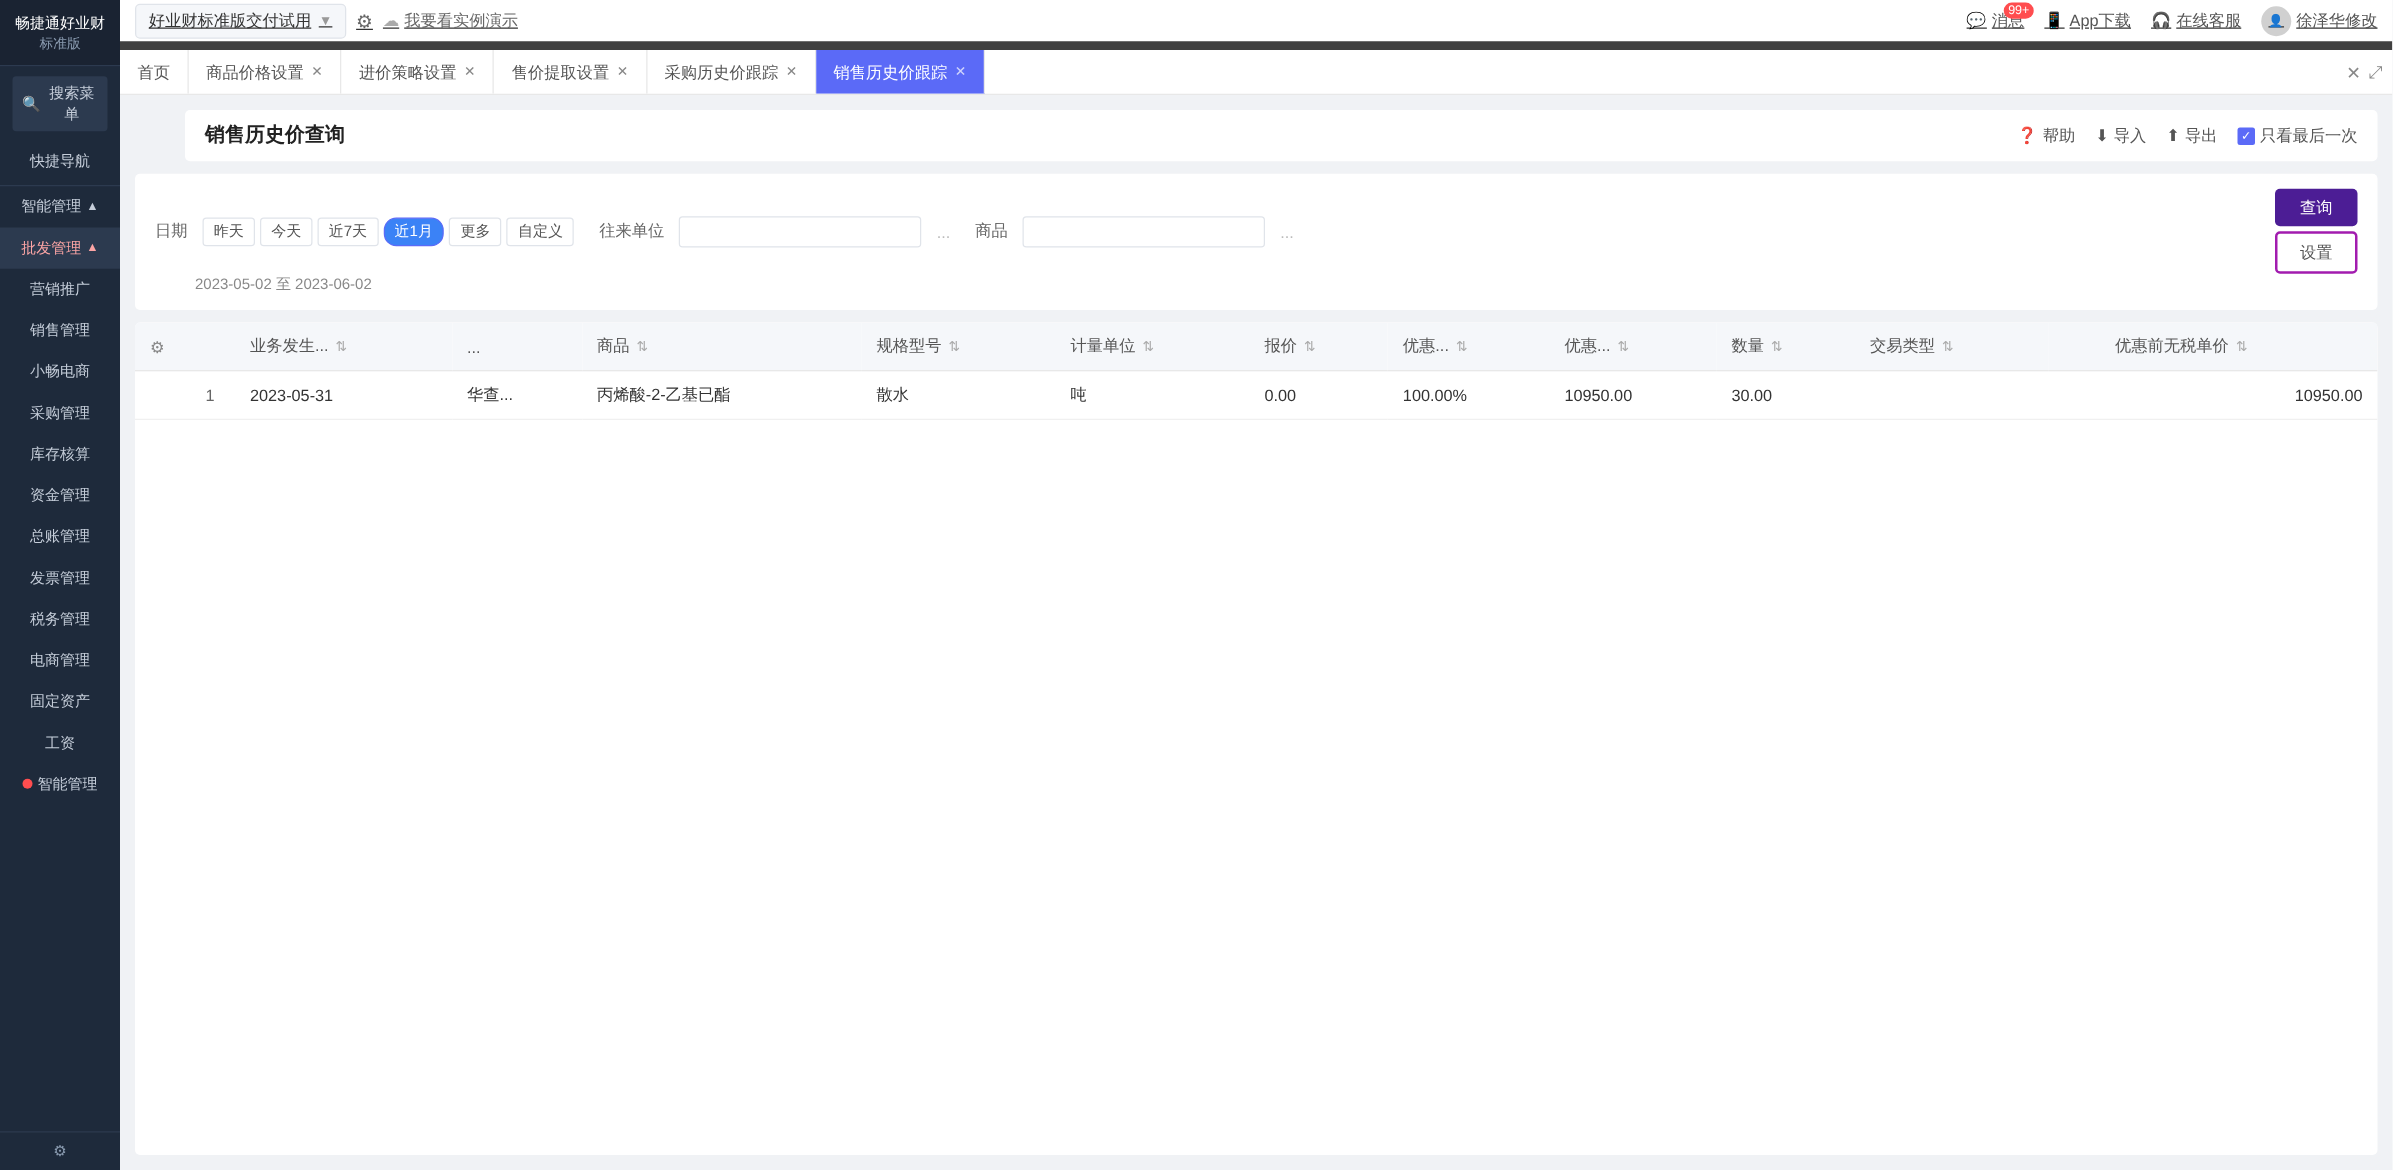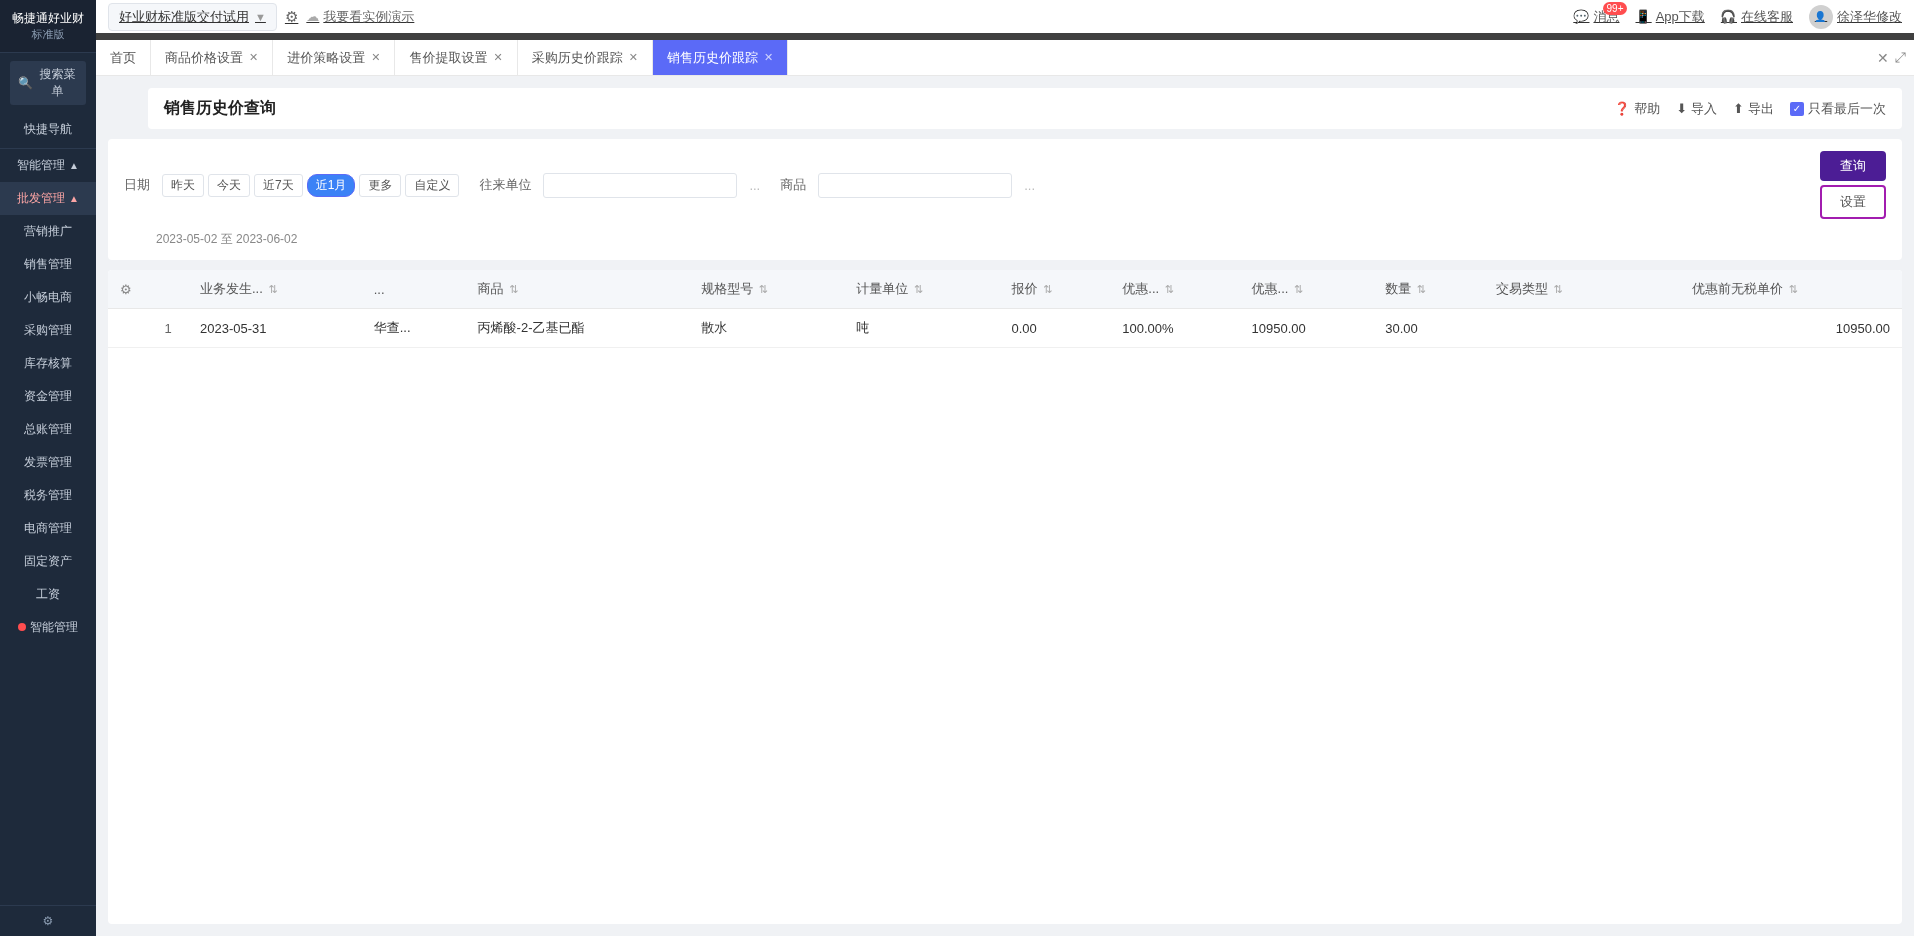--- a/index.html
+++ b/index.html
@@ -271,21 +271,21 @@
         <div class="filter-group">
           <span class="filter-label">商品</span>
           <input class="filter-input" type="text" value="" style="">
           <span class="filter-dots">...</span>
         </div>
         <div style="display:flex; flex-direction:column; gap:4px; margin-left: auto;">
           <button class="btn-primary">查询</button>
           <button class="btn-default">设置</button>
         </div>
       </div>
-      <div class="date-range" style="margin-top:12px; margin-left: 32px;">2023-05-02 至 2023-06-02</div>
+      <div class="date-range" style="margin-top:0; margin-left: 32px;">2023-05-02 至 2023-06-02</div>
     </div>
 
     <div class="table-container">
       <table>
         <thead>
           <tr>
             <th><span class="gear-icon">⚙</span></th>
             <th></th>
             <th>业务发生... <span class="sort-icon">⇅</span></th>
             <th>... <span class="sort-icon"></span></th>

